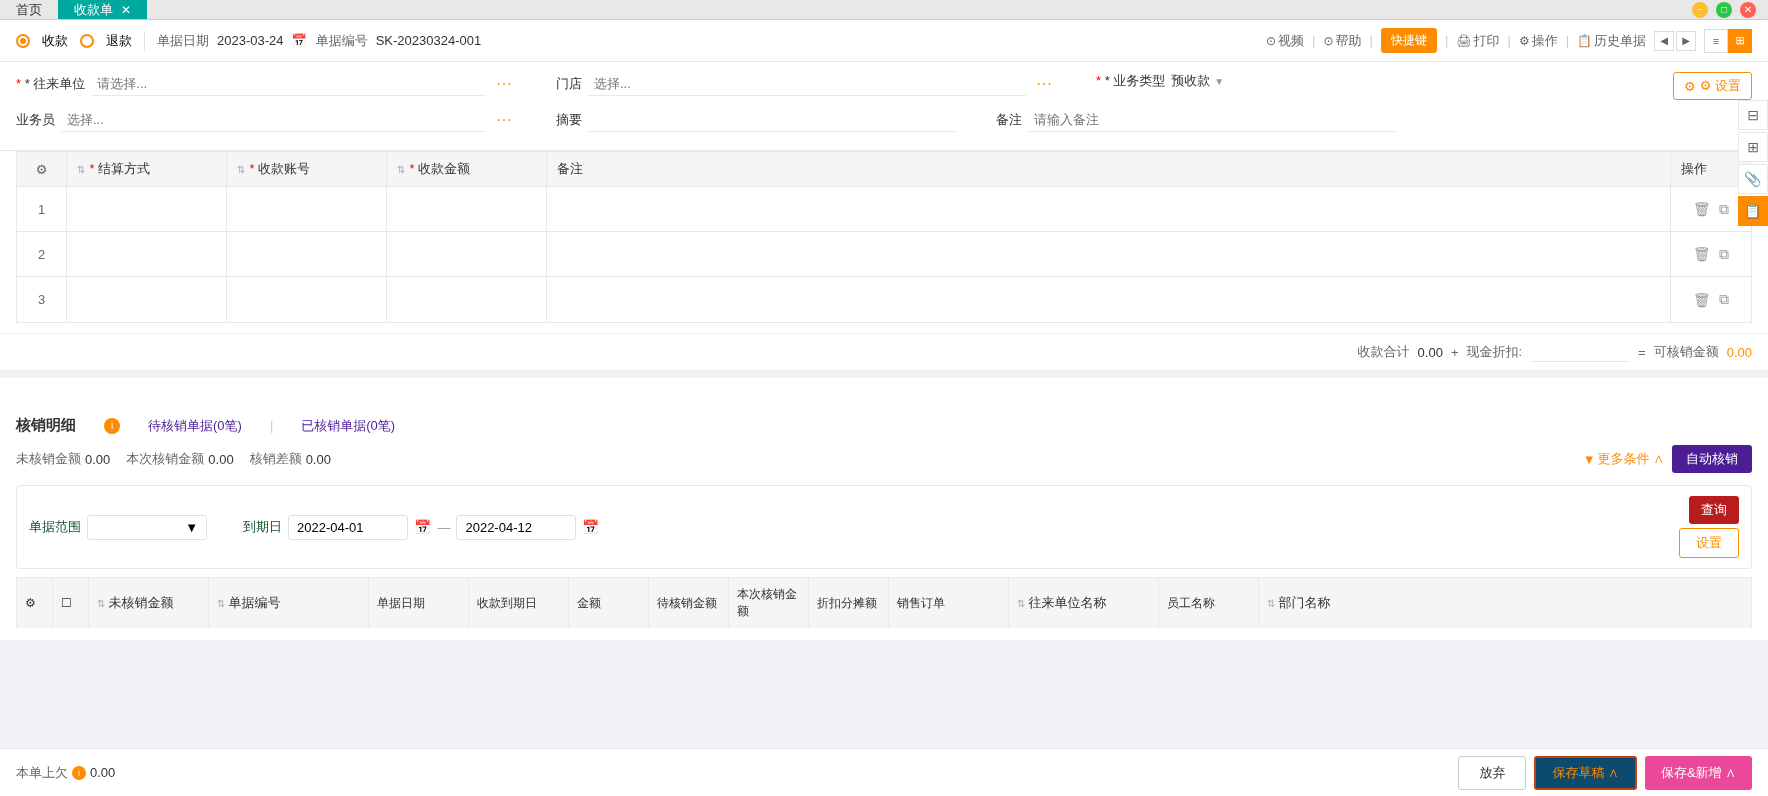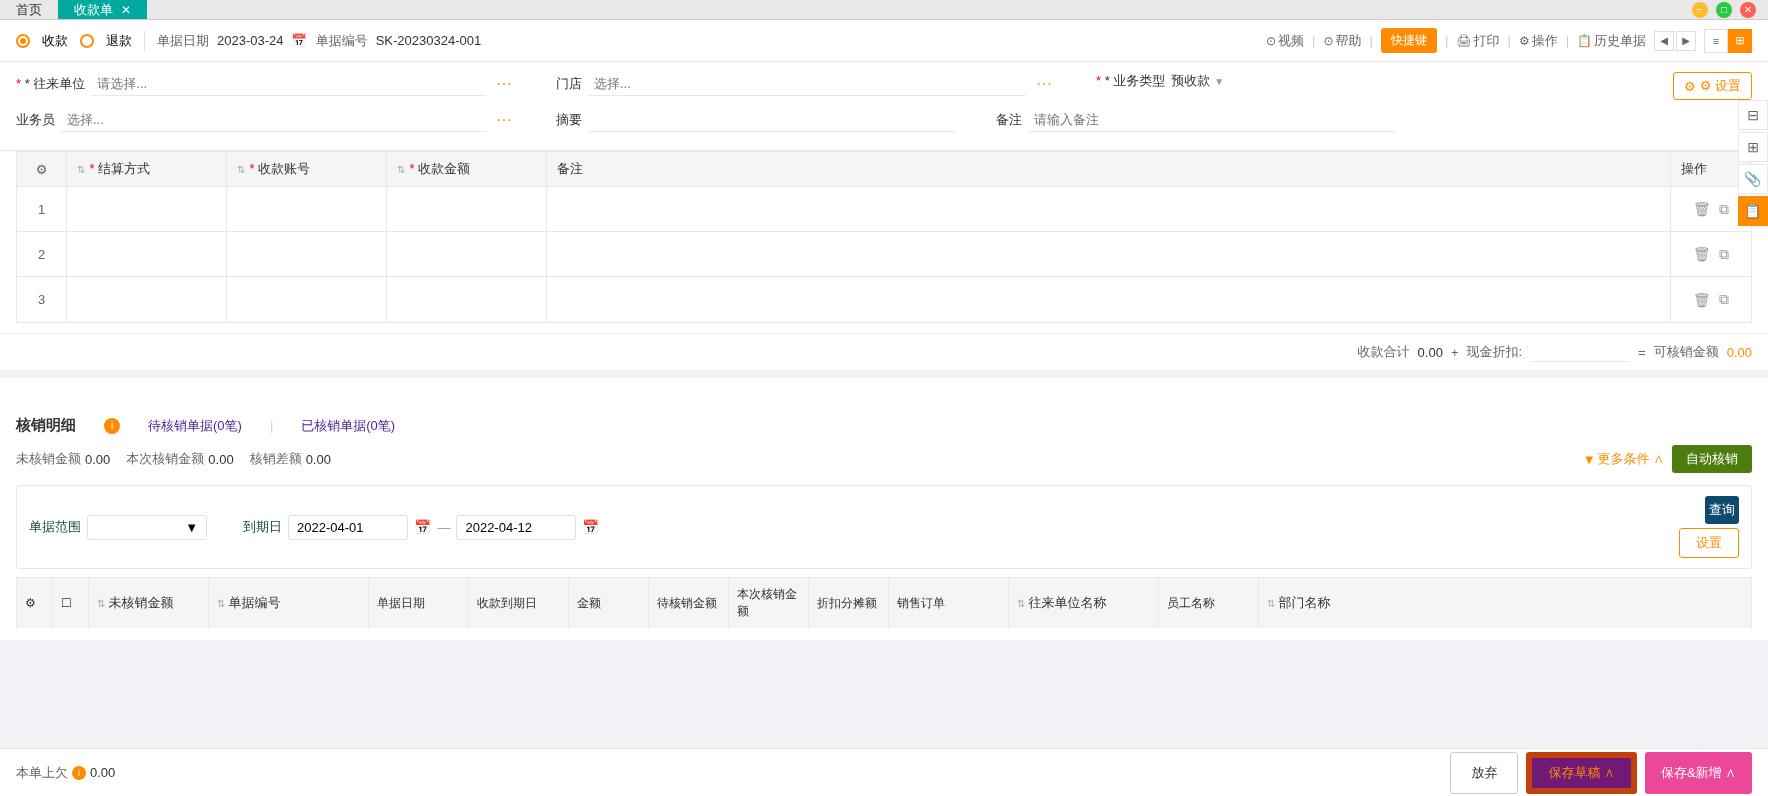--- a/index.html
+++ b/index.html
@@ -78,48 +78,48 @@
     .verify-header { display: flex; align-items: center; gap: 28px; margin-bottom: 10px; margin-top: 26px; }
     .verify-title { font-size: 15px; font-weight: 600; color: #333; }
     .verify-info-icon { width: 16px; height: 16px; border-radius: 50%; background: #ff8c00; color: #fff; display: flex; align-items: center; justify-content: center; font-size: 10px; cursor: pointer; }
     .verify-tab { color: #4c1d95; cursor: pointer; font-size: 13px; }
     .verify-tab-sep { color: #ccc; }
 
     .verify-stats { display: flex; align-items: center; gap: 16px; margin-bottom: 12px; }
     .stat-item { display: flex; align-items: center; gap: 4px; color: #666; }
     .stat-value { color: #333; }
     .more-filters { color: #ff8c00; cursor: pointer; font-size: 12px; display: flex; align-items: center; gap: 2px; }
-    .auto-verify-btn { background: #4d7c0f; color: #fff; border: none; padding: 5px 14px; border-radius: 3px; cursor: pointer; font-size: 13px; }
+    .auto-verify-btn { background: #4c1d95; color: #fff; border: none; padding: 5px 14px; border-radius: 3px; cursor: pointer; font-size: 13px; }
     .verify-stats-right { margin-left: auto; display: flex; align-items: center; gap: 8px; }
 
     
     .filter-row { display: flex; align-items: center; gap: 16px; padding: 10px 12px; border: 1px solid #e8e8e8; border-radius: 3px; margin-bottom: 8px; }
     .filter-field { display: flex; align-items: center; gap: 6px; }
     .filter-label { color: #14532d; white-space: nowrap; }
     .filter-select { display: flex; align-items: center; border: 1px solid #e0e0e0; padding: 4px 8px; border-radius: 3px; gap: 4px; cursor: pointer; min-width: 120px; }
     .filter-input { border: 1px solid #e0e0e0; padding: 4px 8px; border-radius: 3px; min-width: 120px; outline: none; }
     .date-sep { color: #999; }
     .cal-btn { background: none; border: none; cursor: pointer; color: #666; font-size: 14px; }
-    .query-btn { background: #0c4a6e; color: #fff; border: none; padding: 5px 4px; border-radius: 3px; cursor: pointer; text-align: right; }
+    .query-btn { background: #b91c1c; color: #fff; border: none; padding: 5px 12px; border-radius: 3px; cursor: pointer; text-align: right; }
     .settings-btn2 { background: #fff; color: #ff8c00; border: 1px solid #ff8c00; padding: 5px 16px; border-radius: 3px; cursor: pointer; }
     .filter-right { margin-left: auto; display: flex; flex-direction: column; gap: 4px; align-items: flex-end; }
 
     
     .bottom-table-header { display: grid; grid-template-columns: 36px 36px 120px 160px 100px 100px 80px 80px 80px 80px 120px 150px 100px 100px; background: #f5f5f5; border: 1px solid #e8e8e8; border-bottom: none; }
     .bth { padding: 8px 8px; color: #333; font-weight: 500; display: flex; align-items: center; gap: 3px; border-right: 1px solid #e8e8e8; font-size: 12px; }
     .bth:last-child { border-right: none; }
 
     
     .footer { position: fixed; bottom: 0; left: 0; right: 0; background: #fff; border-top: 1px solid #e8e8e8; padding: 10px 16px; display: flex; align-items: center; gap: 24px; height: 48px; }
     .footer-info { color: #666; font-size: 13px; display: flex; align-items: center; gap: 4px; }
     .footer-info-icon { width: 14px; height: 14px; border-radius: 50%; background: #ff8c00; color: #fff; display: flex; align-items: center; justify-content: center; font-size: 9px; cursor: pointer; }
     .footer-value { color: #333; }
     .footer-actions { margin-left: auto; display: flex; gap: 8px; }
     .btn-abandon { background: #fff; border: 1px solid #ccc; color: #333; padding: 6px 20px; border-radius: 3px; cursor: pointer; font-size: 13px; }
-    .btn-draft { background: #701a75; border: 6px solid #c2410c; color: #ff8c00; padding: 6px 16px; border-radius: 3px; cursor: pointer; font-size: 13px; display: flex; align-items: flex-end; gap: 4px; }
+    .btn-draft { background: #0c4a6e; border: 2px solid #c2410c; color: #ff8c00; padding: 6px 16px; border-radius: 3px; cursor: pointer; font-size: 13px; display: flex; align-items: flex-end; gap: 4px; }
     .btn-save-new { background: #ec4899; border: none; color: #fff; padding: 6px 16px; border-radius: 3px; cursor: pointer; font-size: 13px; display: flex; align-items: center; gap: 4px; }
 
     
     .right-sidebar { position: fixed; right: 0; top: 100px; display: flex; flex-direction: column; gap: 2px; }
     .sidebar-icon { width: 30px; height: 30px; background: #fff; border: 1px solid #e8e8e8; display: flex; align-items: center; justify-content: center; cursor: pointer; color: #666; font-size: 14px; }
     .sidebar-icon.active { background: #ff8c00; color: #fff; border-color: #ff8c00; }
   </style>
 </head>
 <body>
 

